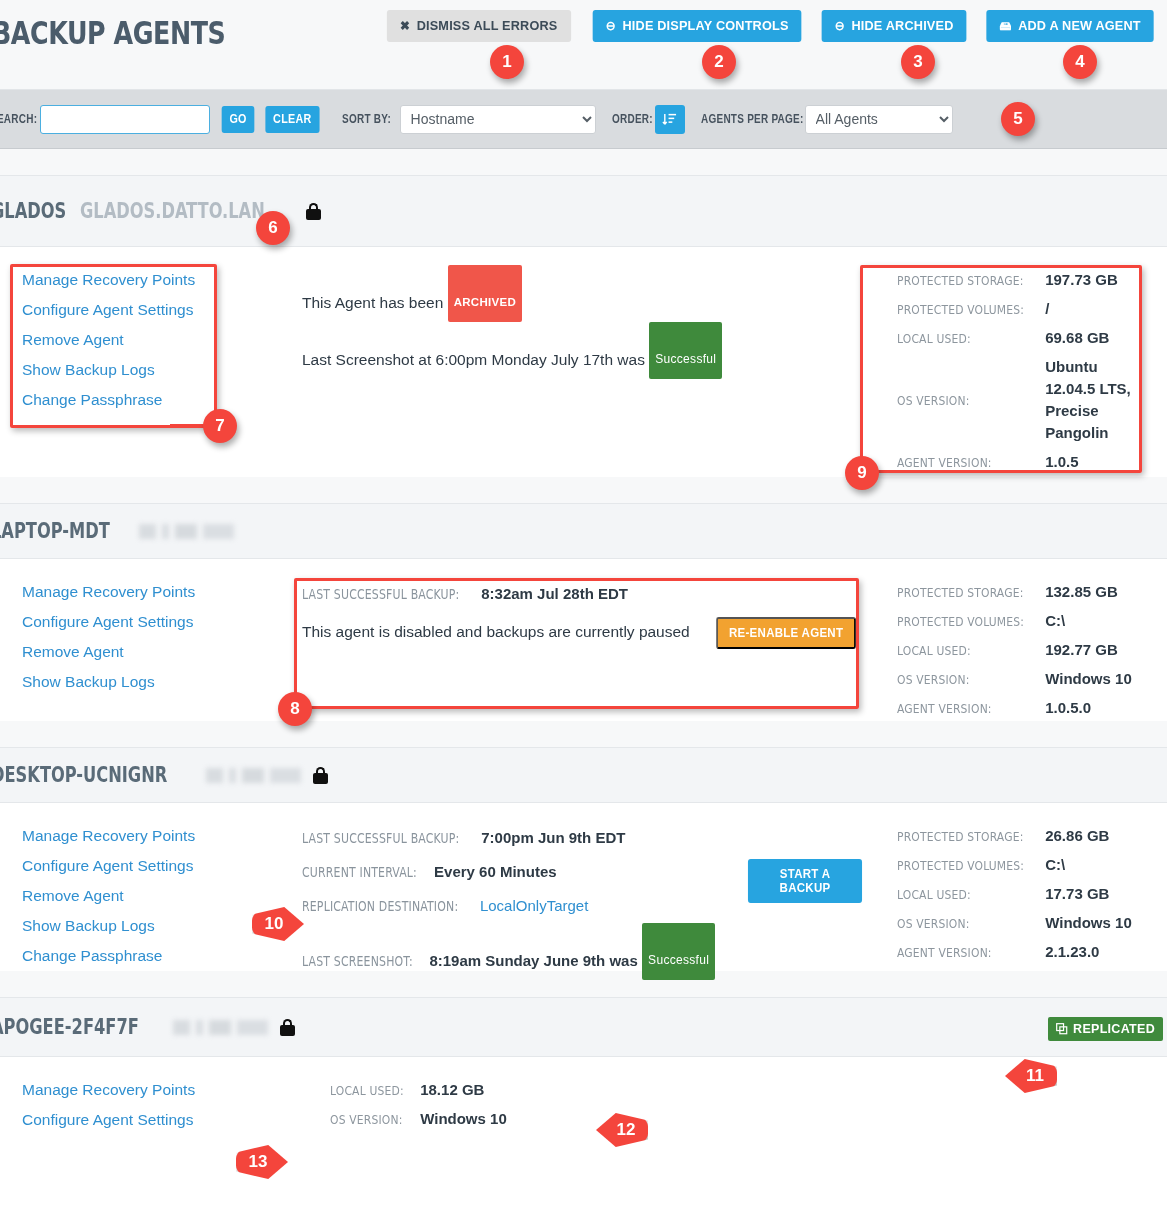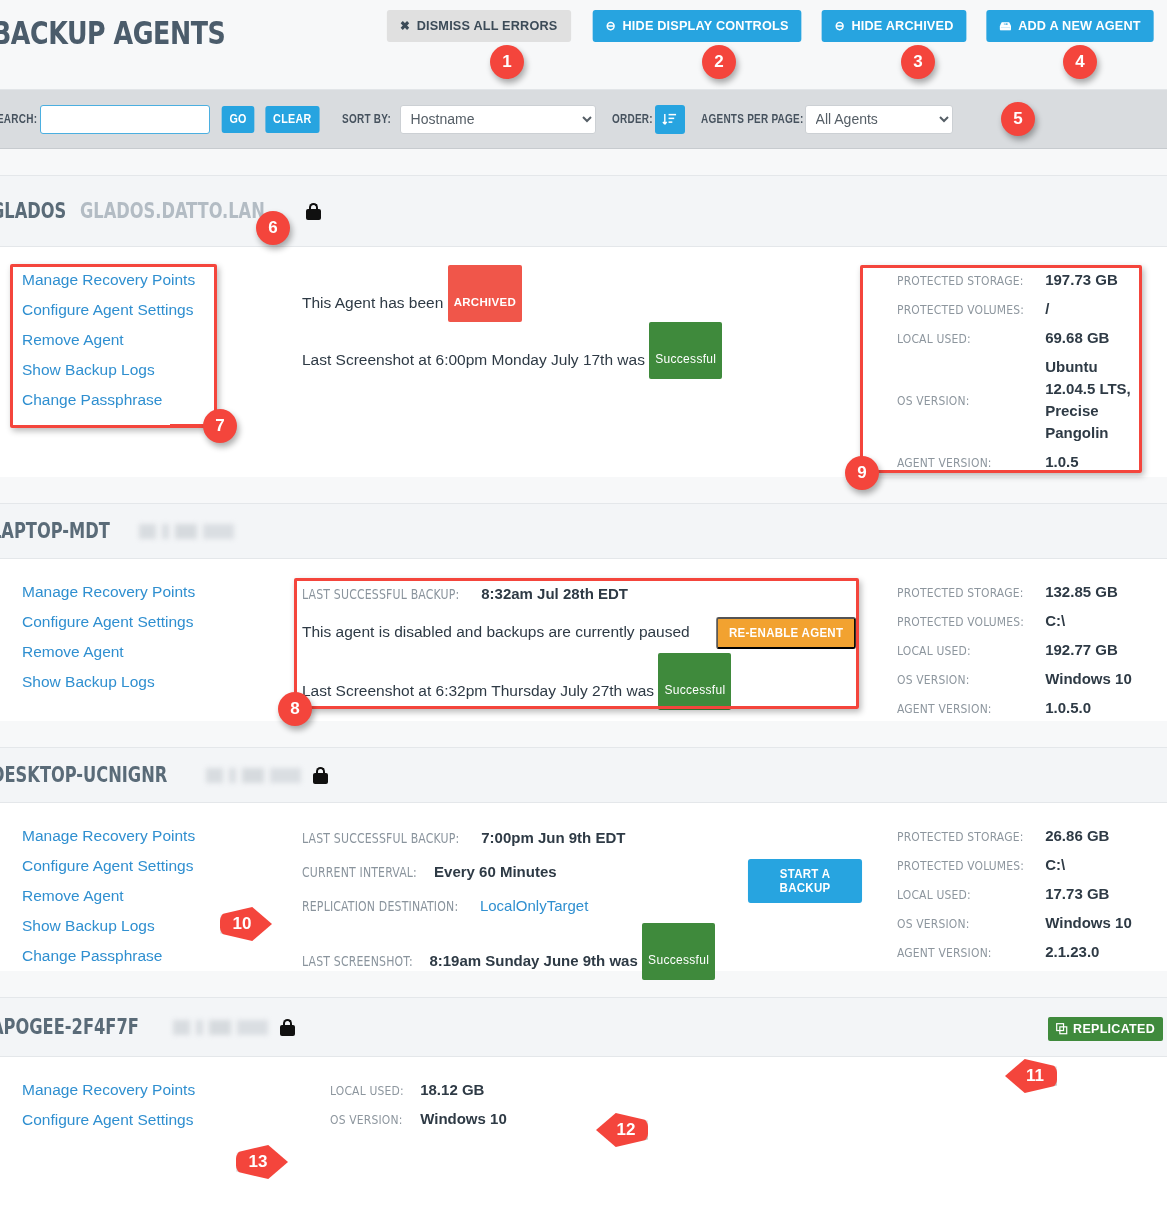--- a/index.html
+++ b/index.html
@@ -442,24 +442,20 @@
   </div>
   <div class="col-mid">
     <div class="mrow">
       <span class="mlbl">LAST SUCCESSFUL BACKUP:</span>
       <span class="mval">8:32am Jul 28th EDT</span>
     </div>
     <div class="mrow" style="line-height:42px;">
       <span class="mval plain" style="font-size:15.5px;">This agent is disabled and backups are currently paused</span>
       <button class="badge-orange" style="margin-left:16px;">RE-ENABLE AGENT</button>
     </div>
-    <div class="mrow">
-      <span class="mval plain" style="font-size:15.5px;">Last Screenshot at 6:32pm Thursday July 27th was</span>
-      <span class="badge badge-green">Successful</span>
-    </div>
   </div>
   <div class="col-info" style="padding-left:30px;">
     <table class="itable">
       <tbody>
           <tr>
             <td><span class="ilbl">PROTECTED STORAGE:</span></td>
             <td><span class="ival">132.85 GB</span></td>
           </tr>
       <tr>
             <td><span class="ilbl">PROTECTED VOLUMES:</span></td>
@@ -613,21 +609,21 @@
   <div class="cbadge" style="left:203px;top:409px;">
       <span>7</span>
     </div>
   <div class="cbadge" style="left:278px;top:692px;">
       <span>8</span>
     </div>
   <div class="cbadge" style="left:845px;top:456px;">
       <span>9</span>
     </div>
 
-  <div class="cdrop right" style="left:220px;top:907px;">
+  <div class="cdrop right" style="left:252px;top:907px;">
       <span>10</span>
     </div>
   <div class="cdrop left" style="left:1005px;top:1059px;">
       <span>11</span>
     </div>
   <div class="cdrop left" style="left:596px;top:1113px;">
       <span>12</span>
     </div>
   <div class="cdrop right" style="left:236px;top:1145px;">
       <span>13</span>

